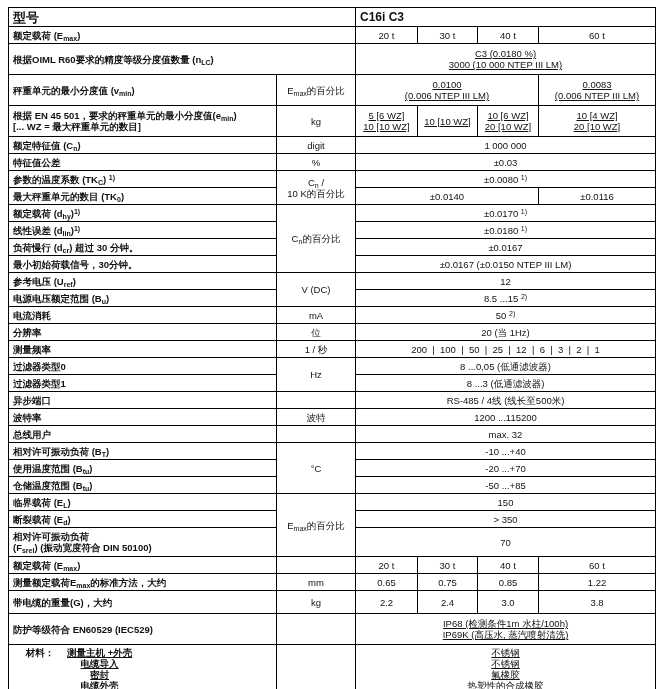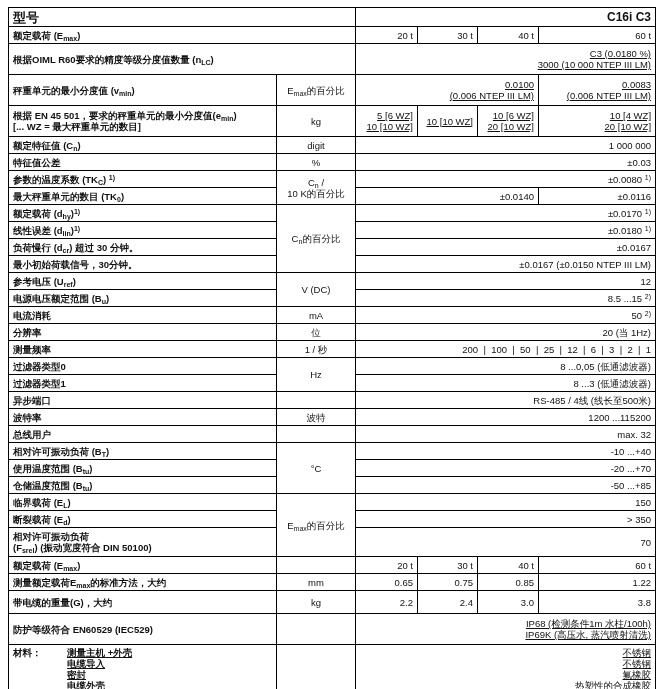--- a/index.html
+++ b/index.html
@@ -4,27 +4,27 @@
 <style>
   html, body { margin:0; padding:0; background:#ffffff; }
   body { width:657px; height:689px; position:relative; overflow:hidden;
          font-family:"Liberation Sans","DejaVu Sans",sans-serif; color:#111; }
   table.spec { position:absolute; left:8px; top:7px; width:647px;
                border-collapse:collapse; table-layout:fixed; font-size:9.5px; }
   table.spec td { border:1.3px solid #000; padding:0 4px; line-height:11px;
                   vertical-align:middle; overflow:hidden; }
   td.lbl { font-weight:bold; text-align:left; padding-left:7px; }
   td.unit { text-align:center; }
-  td.val { text-align:right;margin-top:8px; }
+  td.val { text-align:center;margin-top:8px; }
   td.title { font-size:13px; font-weight:bold; padding-left:7px; }
-  td.model { font-size:12px; font-weight:bold; text-align:right; }
+  td.model { font-size:12px; font-weight:bold; text-align:left; }
   sub { font-size:7px; vertical-align:-2px; line-height:0; }
   sup { font-size:7px; vertical-align:3px; line-height:0; }
   .ml { white-space:pre-line;text-decoration:underline; }
-  .mat { display:flex; }
+  .mat { display:flex;text-align:center; }
   .mat .k { width:54px; }
 </style>
 </head>
 <body>
 
 <table class="spec">
   <colgroup>
     <col style="width:268px">
       <col style="width:79px">
       <col style="width:62px">

